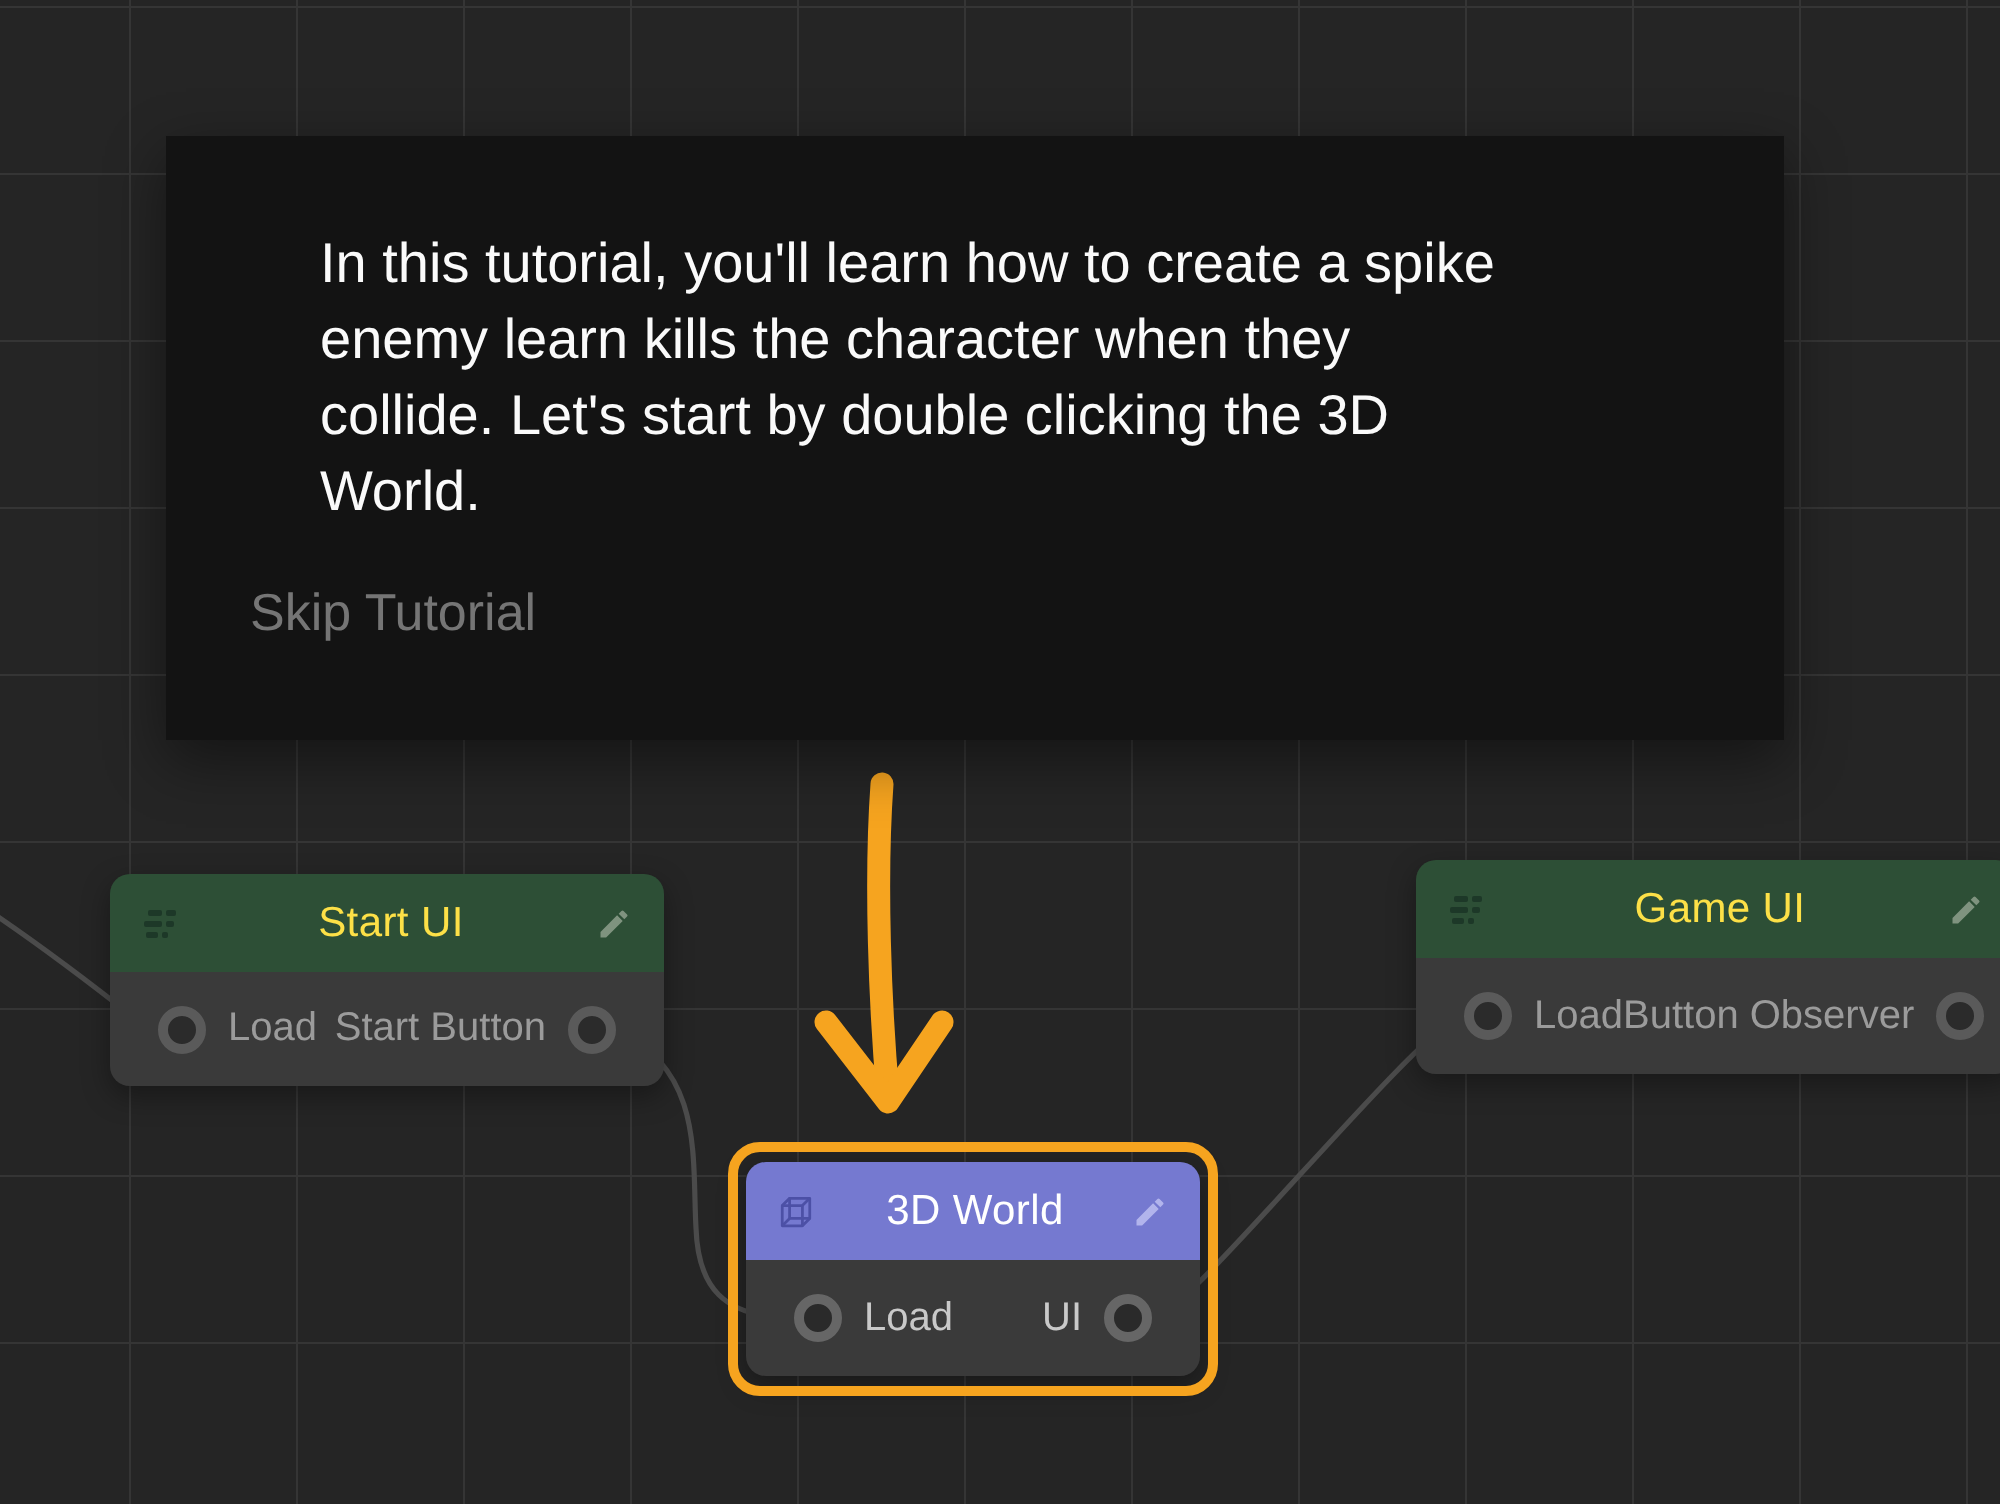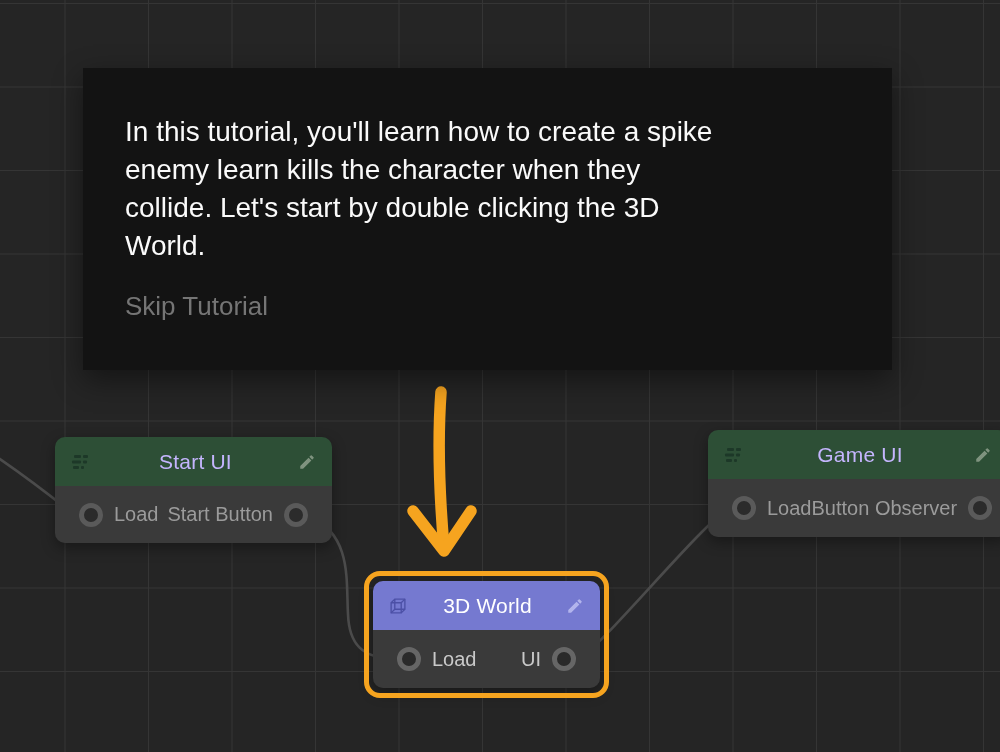--- a/index.html
+++ b/index.html
@@ -37,21 +37,21 @@
     padding: 0 16px 0 14px;
   }
   .node-header.green { background: #2d4f36; }
   .node-header.purple { background: #7579d0; }
   .node-title {
     flex: 1;
     text-align: center;
     font-size: 21px;
     letter-spacing: 0.2px;
   }
-  .node-title.green-title { color: #c4b5fd; }
+  .node-title.green-title { color: #fde047; }
   .node-title.white-title { color: #ffffff; }
   .node-body {
     background: #3a3a3a;
     display: flex;
     align-items: center;
     justify-content: space-between;
     padding: 0 24px;
   }
   .port-group { display: flex; align-items: center; gap: 11px; }
   .port-circle {
@@ -86,20 +86,21 @@
     background: #131313;
     z-index: 5;
     padding: 45px 60px 0 42px;
     box-shadow: 0 10px 28px rgba(0,0,0,0.45);
   }
   .tutorial-line {
     color: #fafafa;
     font-size: 28px;
     line-height: 38px;
     white-space: nowrap;
+    margin-left: 35px;
   }
   .skip-btn {
     margin-top: 26px;
     display: inline-block;
     color: #757575;
     font-size: 26px;
     cursor: pointer;
   }
 </style>
 </head>

